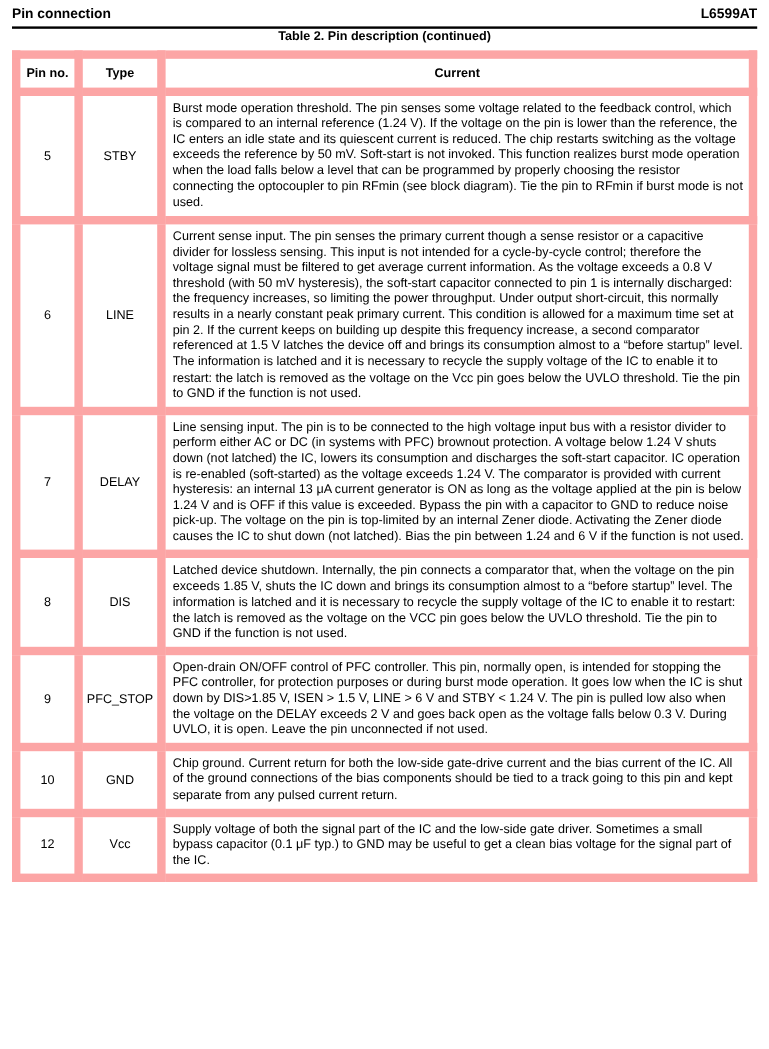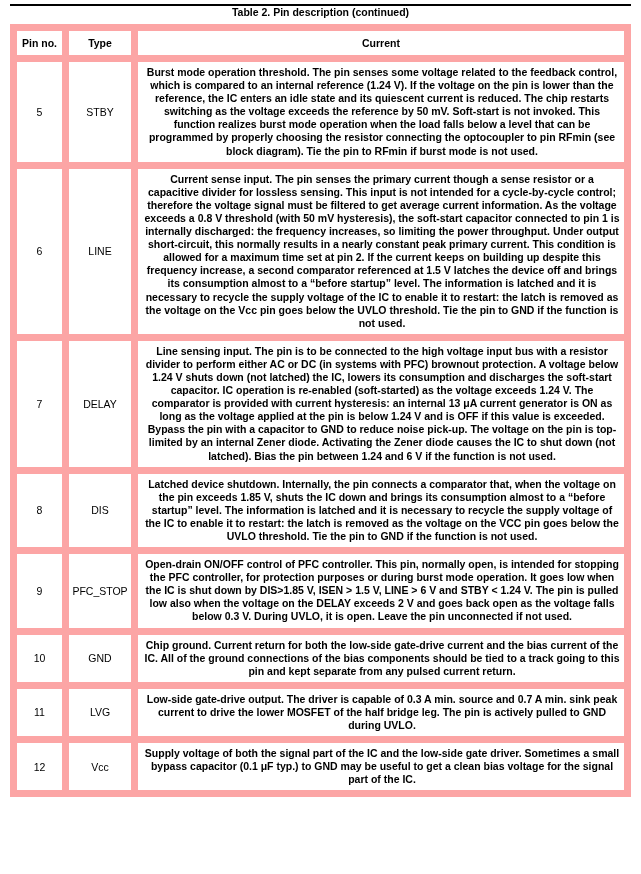--- a/index.html
+++ b/index.html
@@ -58,29 +58,32 @@
   td.cell-pin,
   td.cell-type {
     text-align: center;
     vertical-align: middle;
     padding: 0 2px;
   }
   td.cell-fn {
     vertical-align: middle;
     line-height: 13.1px;
     padding: 4px 4px 4px 6px;
-    text-align: center;
-    font-weight: bold;
+    text-align: left;
   }
 </style>
 </head>
 <body>
 
 <div class="page">
 
+  <div class="page-header">
+    <span>Pin connection</span>
+    <span>L6599AT</span>
+  </div>
   <div class="header-rule"></div>
 
   <div class="table-title">Table 2. Pin description (continued)</div>
 
   <table class="pin-table">
     <colgroup>
       <col class="col-pin">
       <col class="col-type">
       <col class="col-fn">
     </colgroup>
@@ -116,25 +119,20 @@
         <td class="cell-pin">9</td>
         <td class="cell-type">PFC_STOP</td>
         <td class="cell-fn">Open-drain ON/OFF control of PFC controller. This pin, normally open, is intended for stopping the PFC controller, for protection purposes or during burst mode operation. It goes low when the IC is shut down by DIS&gt;1.85 V, ISEN &gt; 1.5 V, LINE &gt; 6 V and STBY &lt; 1.24 V. The pin is pulled low also when the voltage on the DELAY exceeds 2 V and goes back open as the voltage falls below 0.3 V. During UVLO, it is open. Leave the pin unconnected if not used.</td>
       </tr>
       <tr>
         <td class="cell-pin">10</td>
         <td class="cell-type">GND</td>
         <td class="cell-fn">Chip ground. Current return for both the low-side gate-drive current and the bias current of the IC. All of the ground connections of the bias components should be tied to a track going to this pin and kept separate from any pulsed current return.</td>
       </tr>
       <tr>
-        <td class="cell-pin">11</td>
-        <td class="cell-type">LVG</td>
-        <td class="cell-fn">Low-side gate-drive output. The driver is capable of 0.3 A min. source and 0.7 A min. sink peak current to drive the lower MOSFET of the half bridge leg. The pin is actively pulled to GND during UVLO.</td>
-      </tr>
-      <tr>
         <td class="cell-pin">12</td>
         <td class="cell-type">Vcc</td>
         <td class="cell-fn">Supply voltage of both the signal part of the IC and the low-side gate driver. Sometimes a small bypass capacitor (0.1 μF typ.) to GND may be useful to get a clean bias voltage for the signal part of the IC.</td>
       </tr>
     </tbody>
   </table>
 
 </div>
 
 </body></html>

